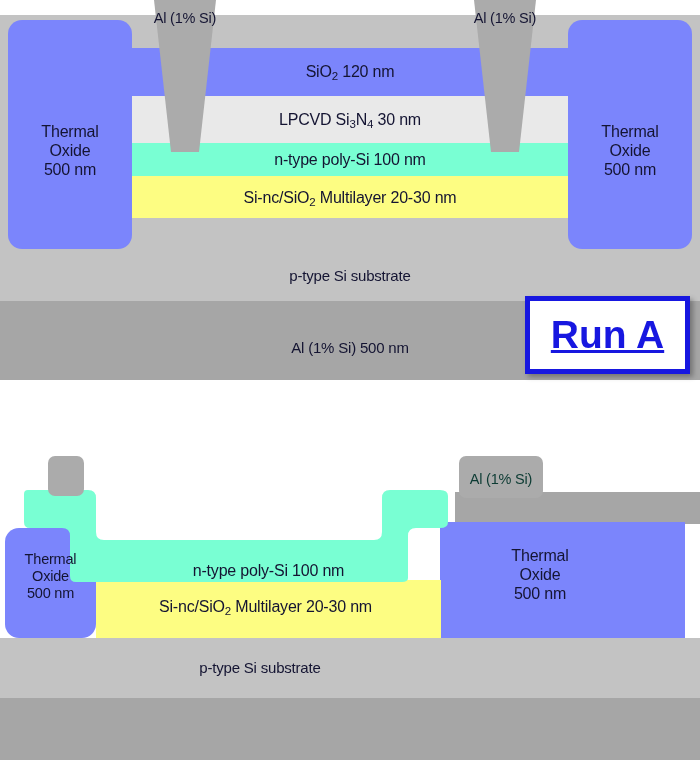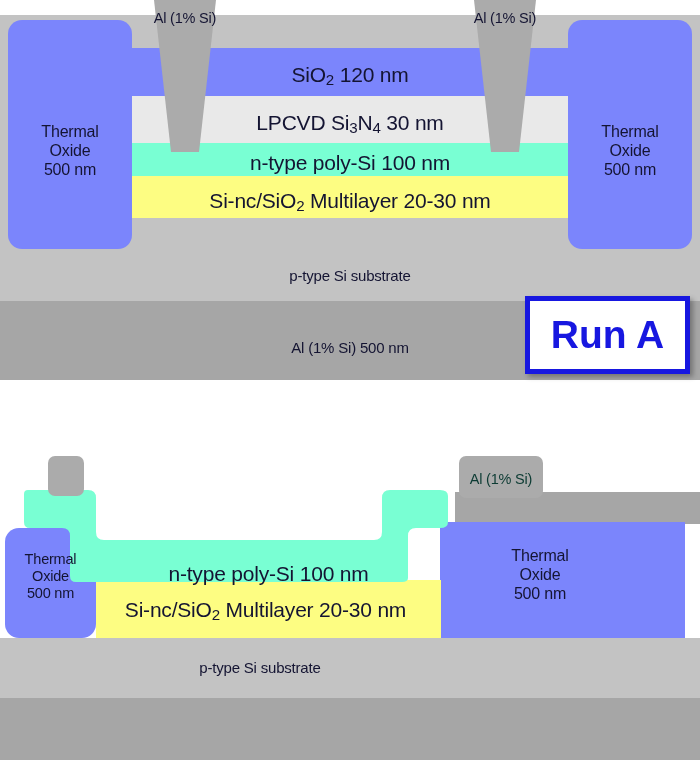--- a/index.html
+++ b/index.html
@@ -45,24 +45,25 @@
     display:flex;align-items:center;justify-content:center;
     font-weight:bold;
     box-shadow:3px 3px 5px rgba(0,0,0,0.30);
     letter-spacing:0px;
   }
   #badgeA{
     left:525px;top:296px;width:155px;height:68px;
     border:5px solid #1717e0;
     color:#1717e0;
     font-size:39px;
+    text-decoration:underline;
   }
 
   
-  .t-layer{font-size:21px;}
+  .t-layer{font-size:16px;}
   .t-side{font-size:16px;}
   .t-al{font-size:14.5px;}
   .t-sub{font-size:15px;}
 </style>
 </head>
 <body>
 
 <div class="stage">
 
   <div id="runA">

